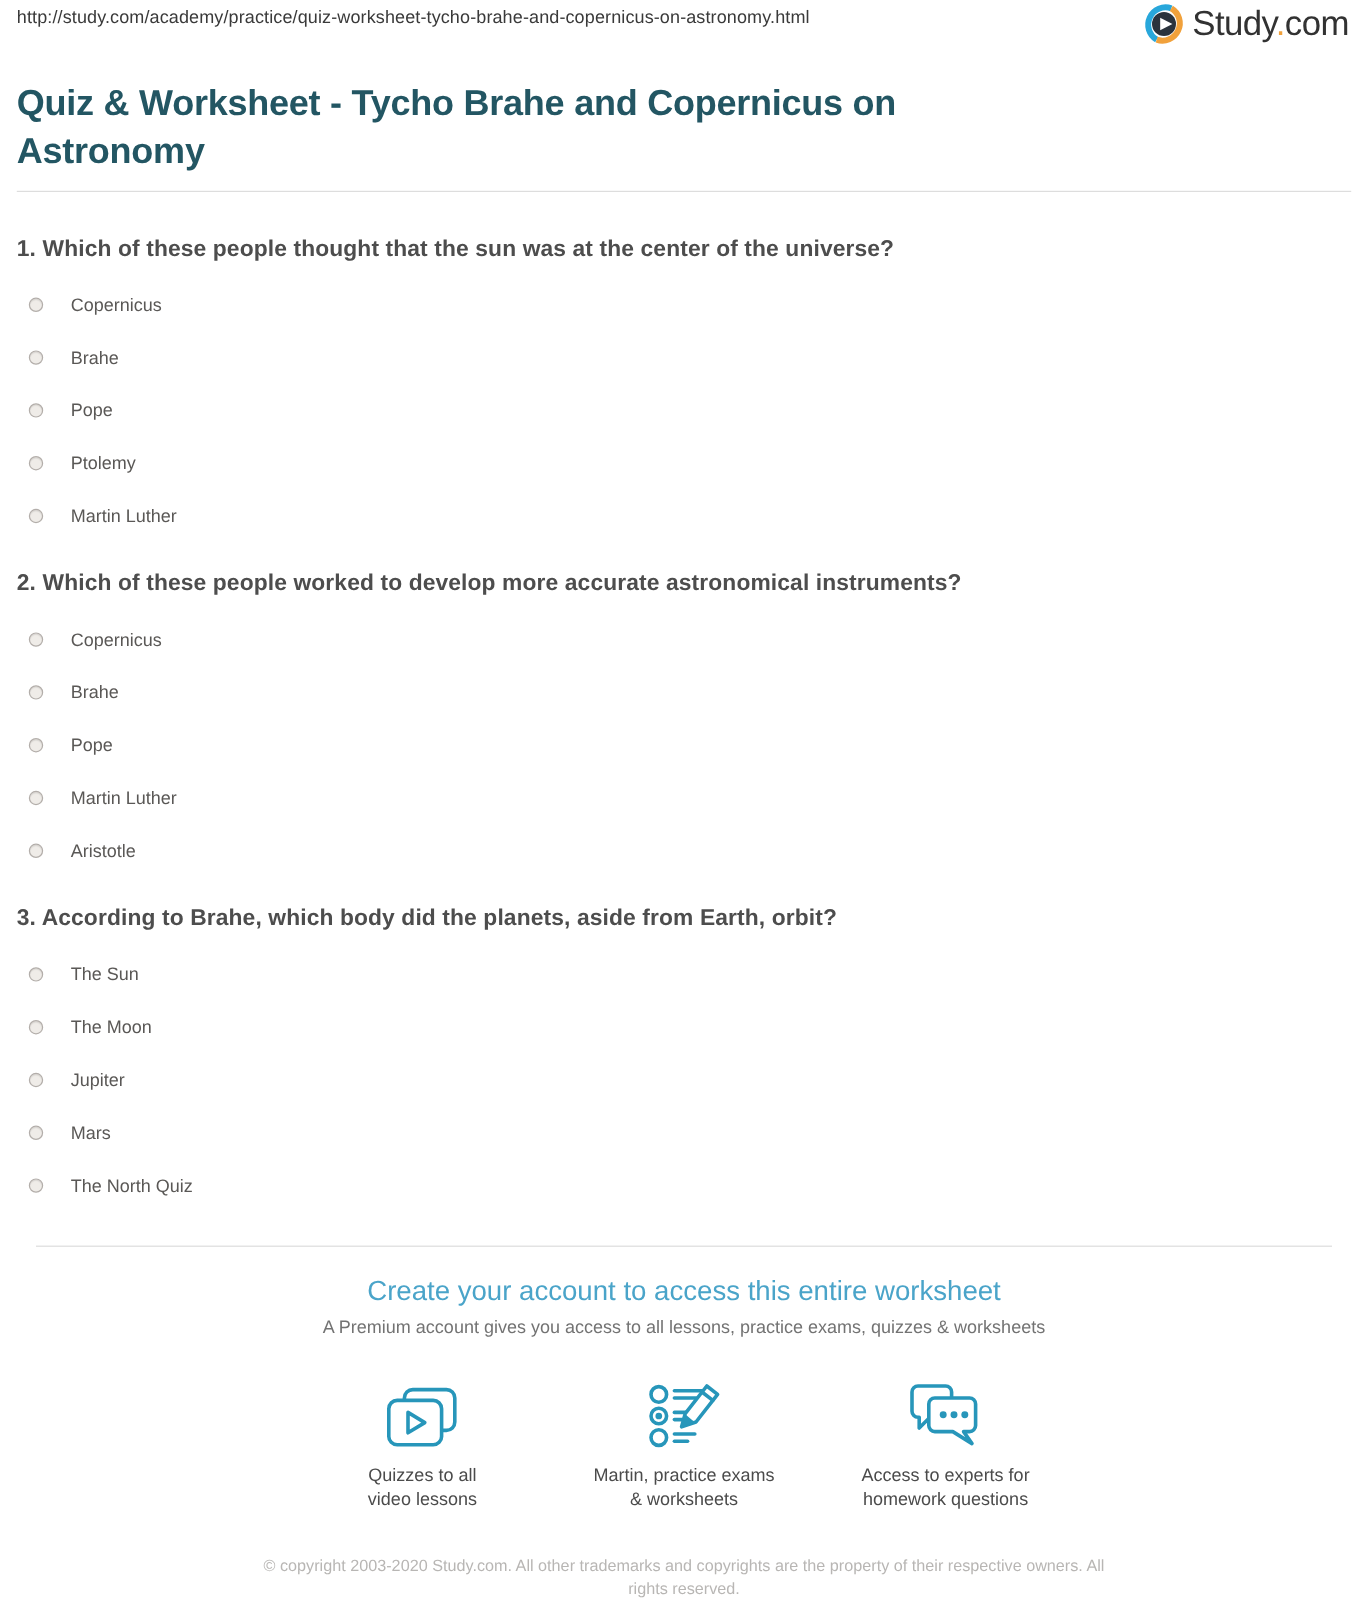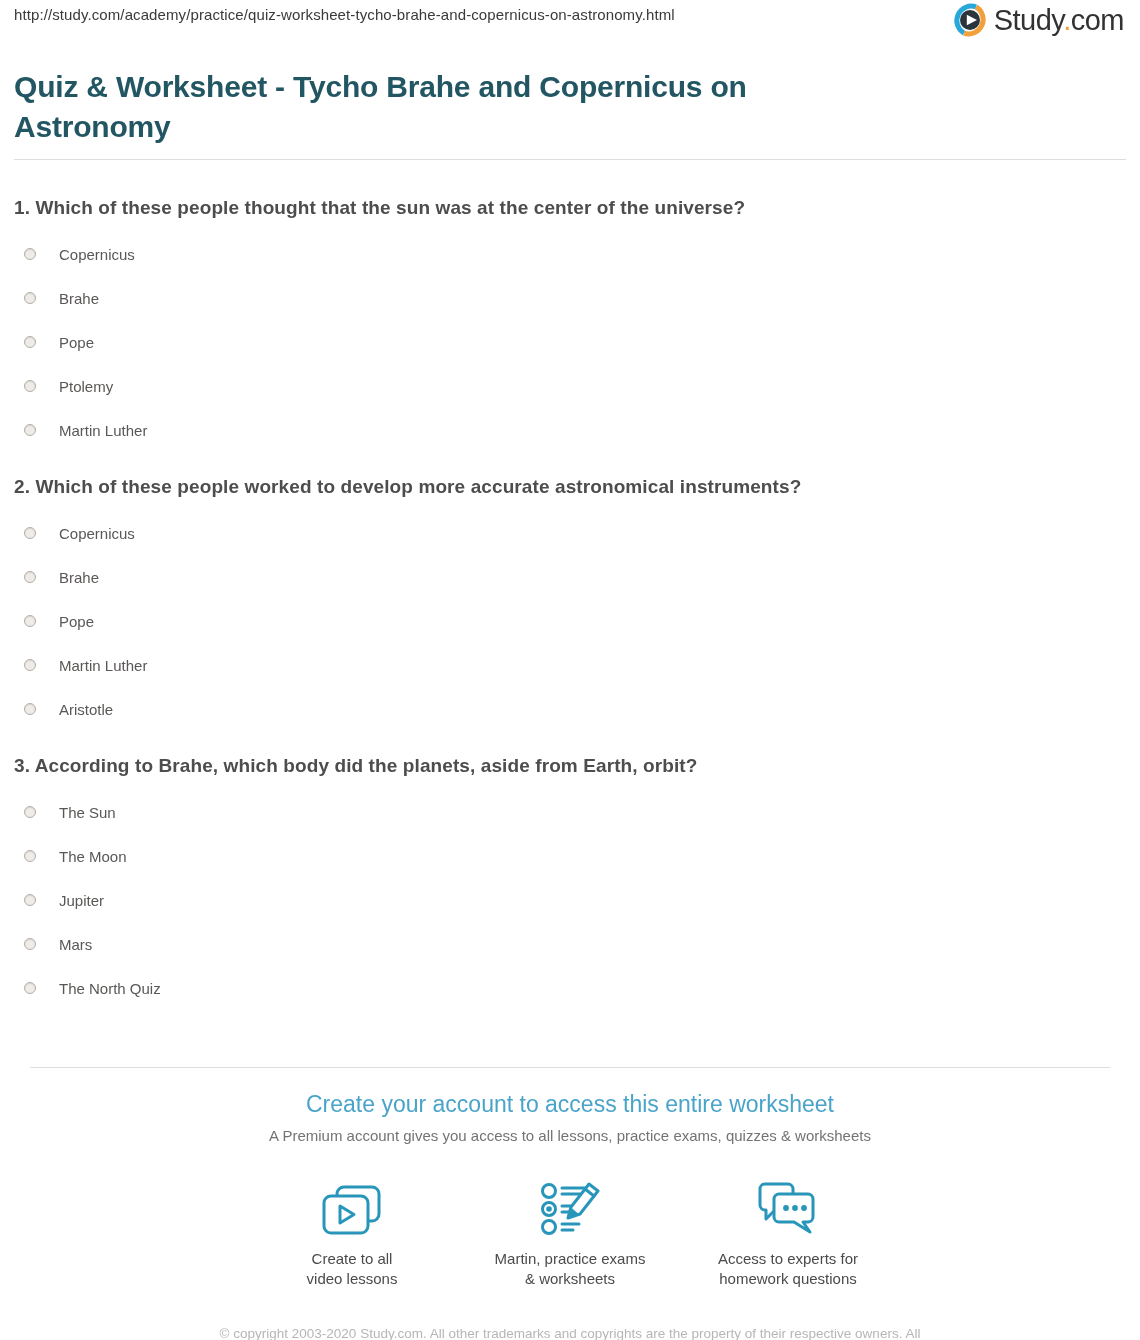--- a/index.html
+++ b/index.html
@@ -75,21 +75,21 @@
     box-shadow: inset 0 1px 1px rgba(0,0,0,0.10);
     flex: 0 0 auto;
   }
   .option-label {
     margin-left: 23px;
     font-size: 15px;
     color: #5a5856;
   }
 
   
-  .cta { margin-top: 70px; padding: 0 30px; text-align: center; }
+  .cta { margin-top: 41px; padding: 0 30px; text-align: center; }
   .cta-heading {
     margin-top: 23px;
     font-size: 23px;
     font-weight: 400;
     color: #4aa4c9;
     cursor: pointer;
   }
   .cta-sub {
     margin-top: 9px;
     font-size: 15px;
@@ -226,21 +226,21 @@
     <div class="features" id="features">
         <div class="feature">
           <div class="feature-icon">
   <svg width="62" height="52" viewBox="0 0 62 52">
     <rect class="stroke-t" x="16" y="3" width="42" height="34" rx="7"></rect>
     <rect class="stroke-t fill-w" x="3" y="12" width="44" height="37" rx="7"></rect>
     <path class="stroke-t" d="M19,22 L33,30.5 L19,39 Z"></path>
   </svg>
 </div>
           <div class="feature-label">
-            <div>Create to all</div>
+            <div>Quizzes to all</div>
             <div>video lessons</div>
           </div>
         </div>
         <div class="feature">
           <div class="feature-icon">
   <svg width="62" height="54" viewBox="0 0 62 54">
     <circle class="stroke-t" cx="10" cy="9" r="6.5"></circle>
     <circle class="stroke-t" cx="10" cy="27" r="6.5"></circle>
     <circle class="fill-t" cx="10" cy="27" r="2.8"></circle>
     <circle class="stroke-t" cx="10" cy="45" r="6.5"></circle>

